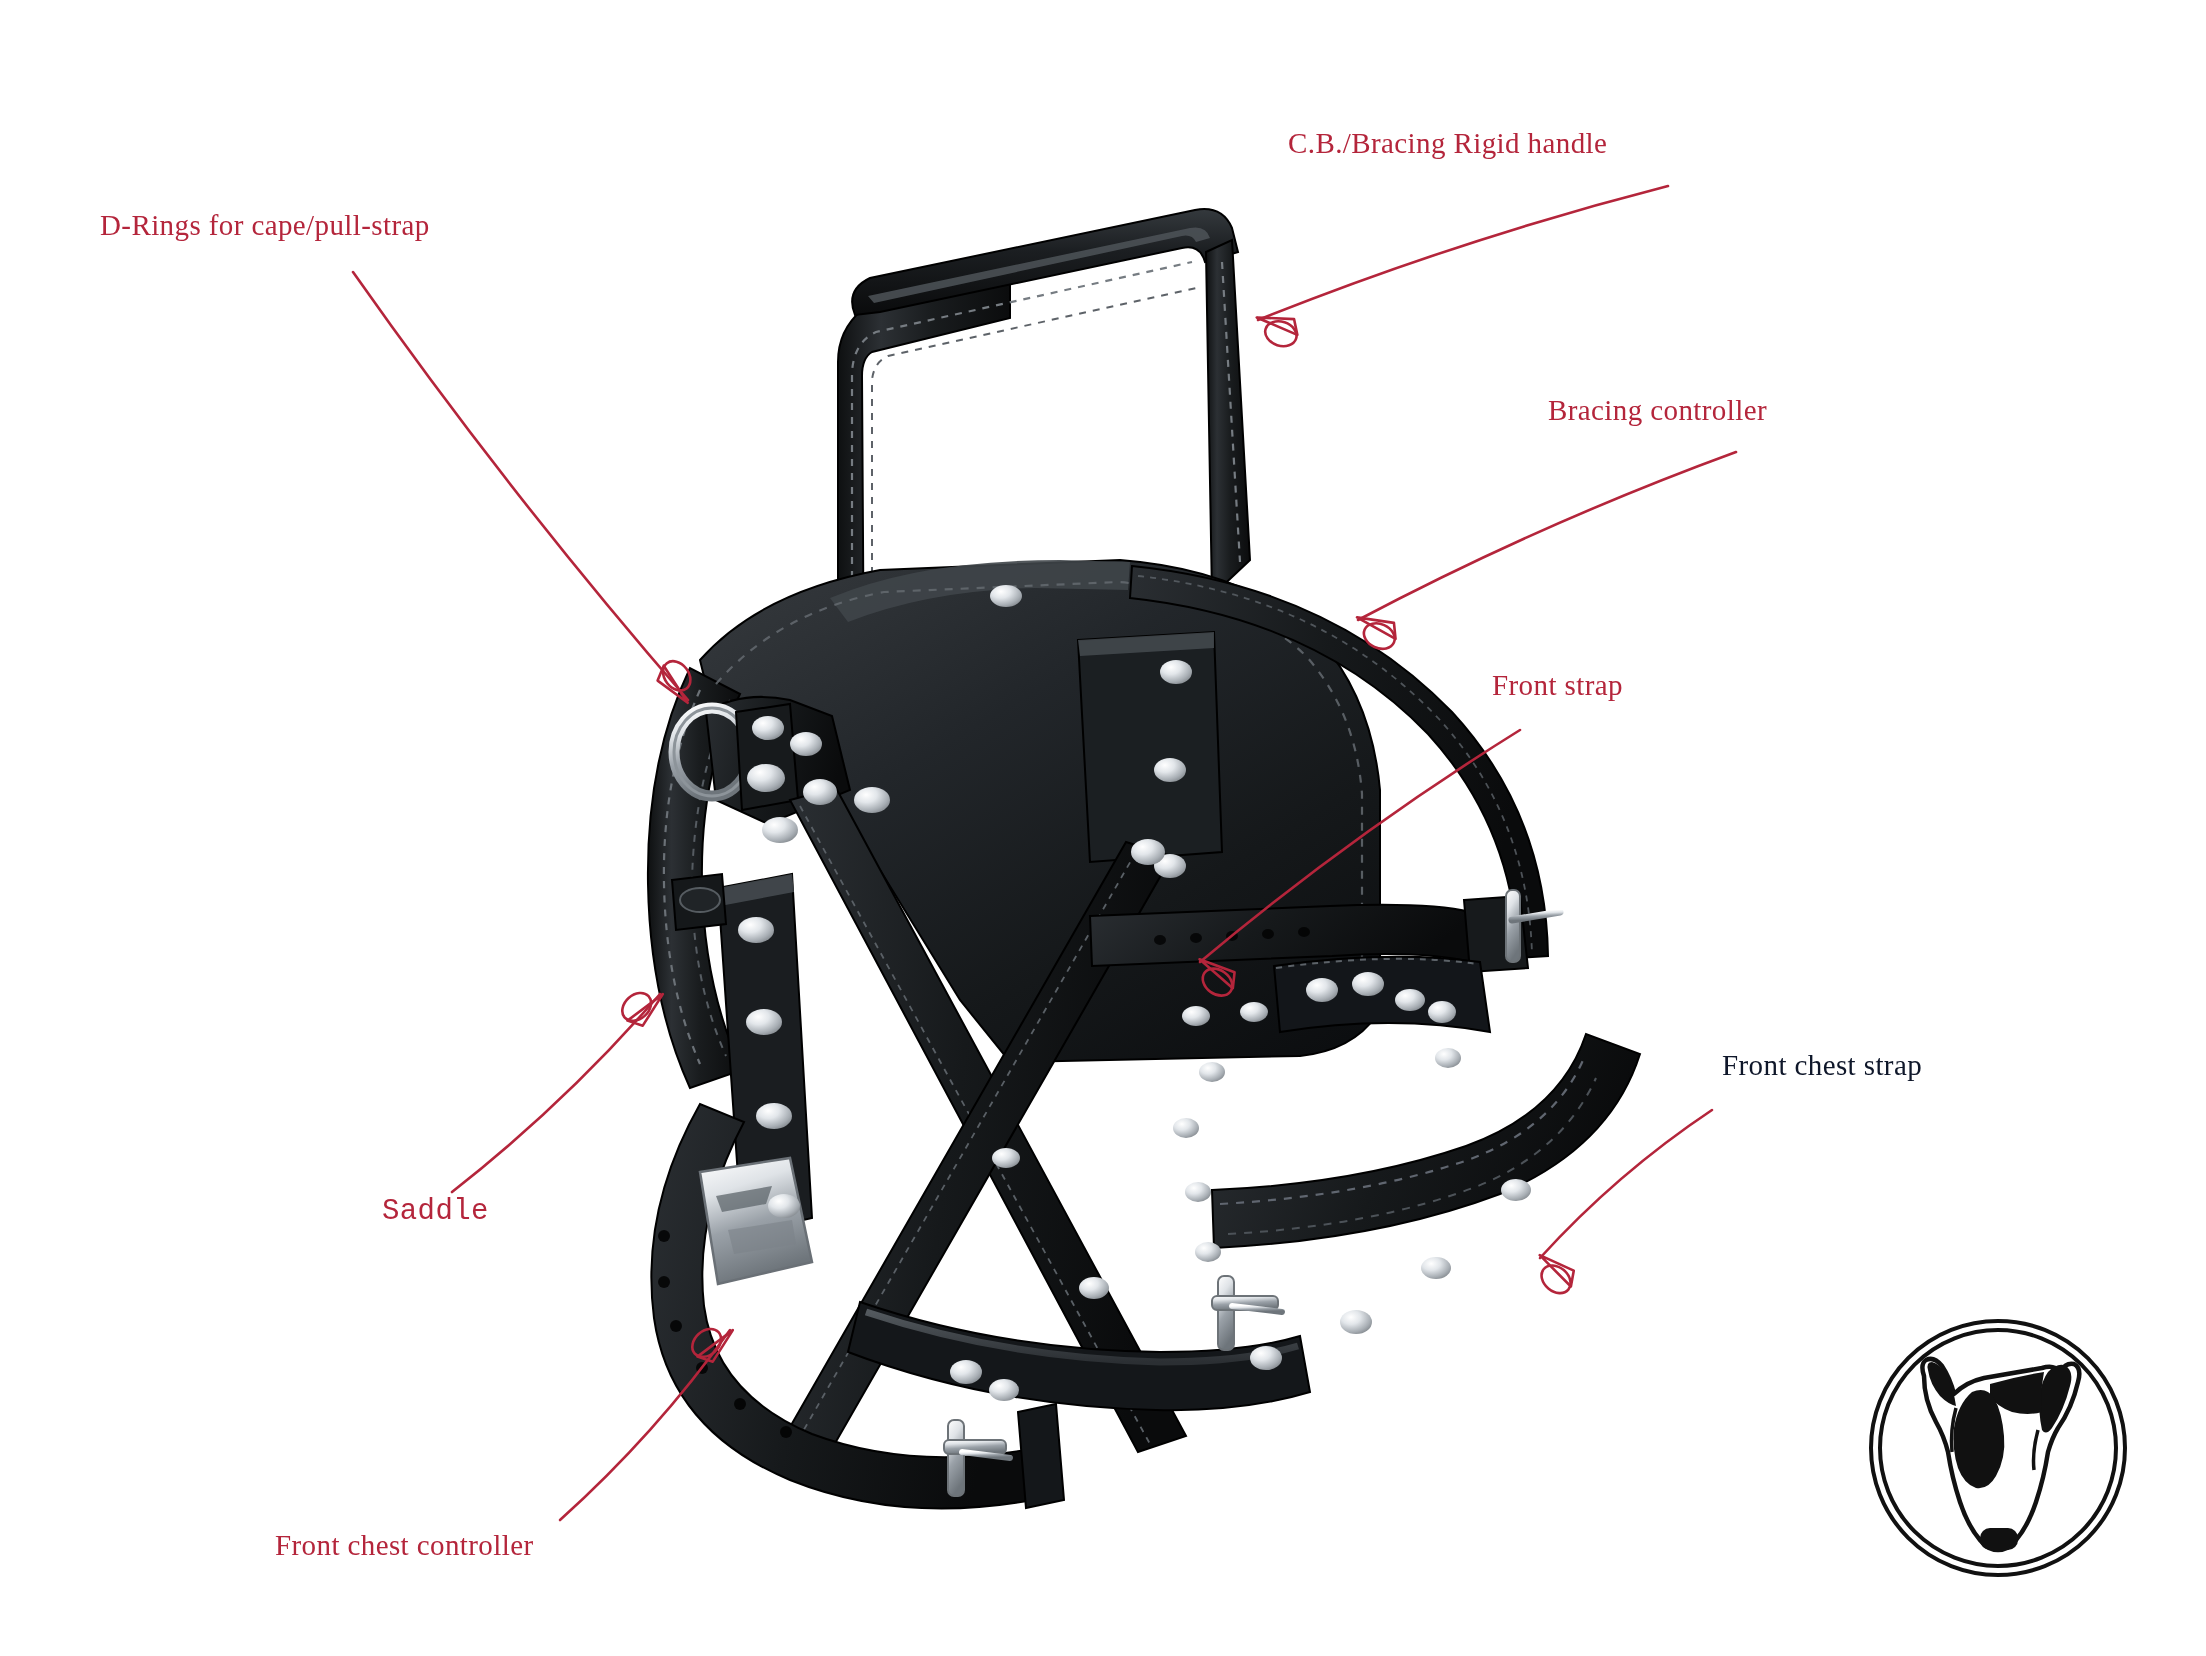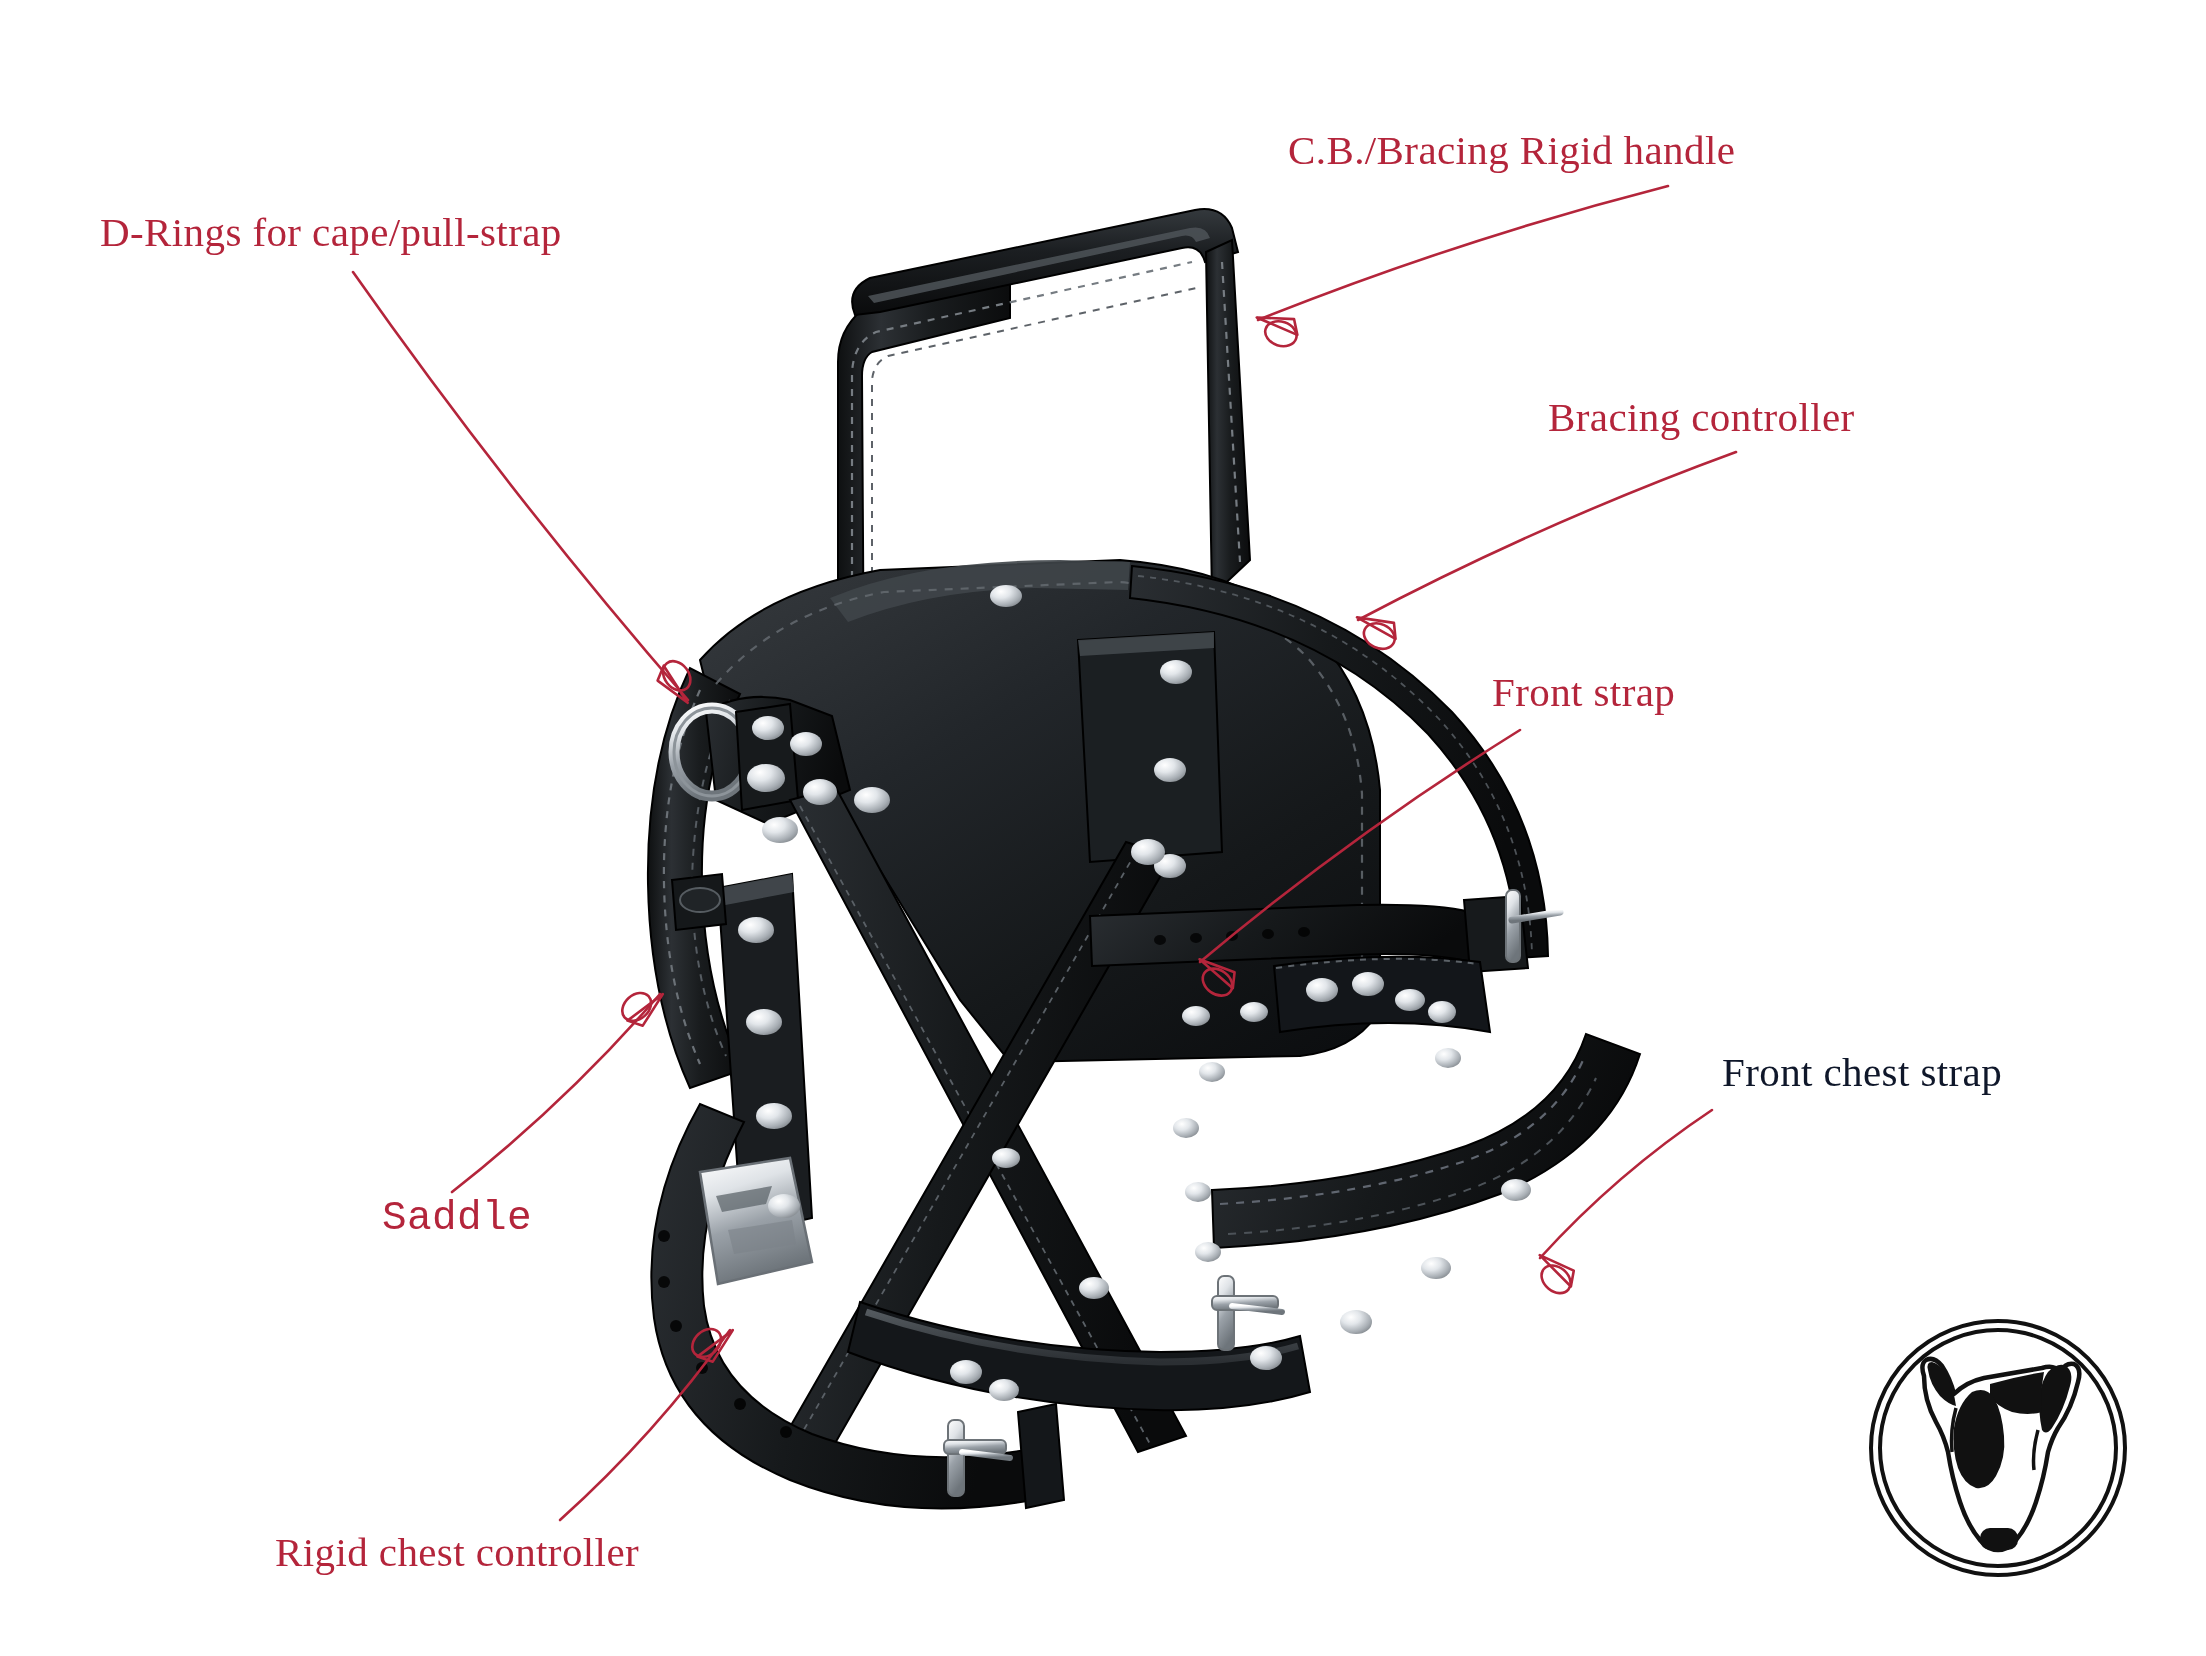--- a/index.html
+++ b/index.html
@@ -8,21 +8,21 @@
     width:2206px;height:1656px;position:relative;overflow:hidden;
     font-family:"Liberation Serif", "DejaVu Serif", serif;
     background:#ffffff;
   }
   #stage{position:absolute;inset:0;width:2206px;height:1656px;}
   svg.layer{position:absolute;left:0;top:0;width:2206px;height:1656px;overflow:visible;}
   .callout-label{
     position:absolute;
     color:#B4253B;
     font-family:"Liberation Serif","DejaVu Serif",serif;
-    font-size:41px;
+    font-size:29px;
     line-height:1.1;
     white-space:nowrap;
     letter-spacing:0.4px;
     -webkit-font-smoothing:antialiased;
   }
   #logo-badge{
     position:absolute;
     left:1862px;top:1312px;width:272px;height:272px;
   }
 </style>
@@ -302,21 +302,21 @@
         </g>
       </g>
     </svg>
 
   <div class="callout-label" style="left: 100px; top: 210px; color: rgb(180, 37, 59);">D-Rings for cape/pull-strap</div>
   <div class="callout-label" style="left: 1288px; top: 128px; color: rgb(180, 37, 59);">C.B./Bracing Rigid handle</div>
   <div class="callout-label" style="left: 1548px; top: 395px; color: rgb(180, 37, 59);">Bracing controller</div>
   <div class="callout-label" style="left: 1492px; top: 670px; color: rgb(180, 37, 59);">Front strap</div>
   <div class="callout-label" style="left: 1722px; top: 1050px; color: #0f172a;">Front chest strap</div>
   <div class="callout-label" style="left: 382px; top: 1196px; color: rgb(180, 37, 59); font-family: Liberation Mono, monospace;">Saddle</div>
-  <div class="callout-label" style="left: 275px; top: 1530px; color: rgb(180, 37, 59);">Rigid chest controller</div>
+  <div class="callout-label" style="left: 275px; top: 1530px; color: rgb(180, 37, 59);">Front chest controller</div>
 
   <svg id="logo-badge" viewBox="0 0 272 272" xmlns="http://www.w3.org/2000/svg">
     <circle cx="136" cy="136" r="127" fill="none" stroke="#111" stroke-width="4"></circle>
     <circle cx="136" cy="136" r="118" fill="none" stroke="#111" stroke-width="4"></circle>
     <g fill="#111">
 
       <path d="M62 64 Q58 52 64 48 Q72 44 80 54 Q88 66 92 82
                Q104 70 122 66 L180 56 Q192 52 198 60 Q204 50 212 52
                Q220 56 216 70 Q210 96 196 116 Q190 126 186 140
                Q182 166 174 190 Q166 214 154 228 Q146 238 136 238

